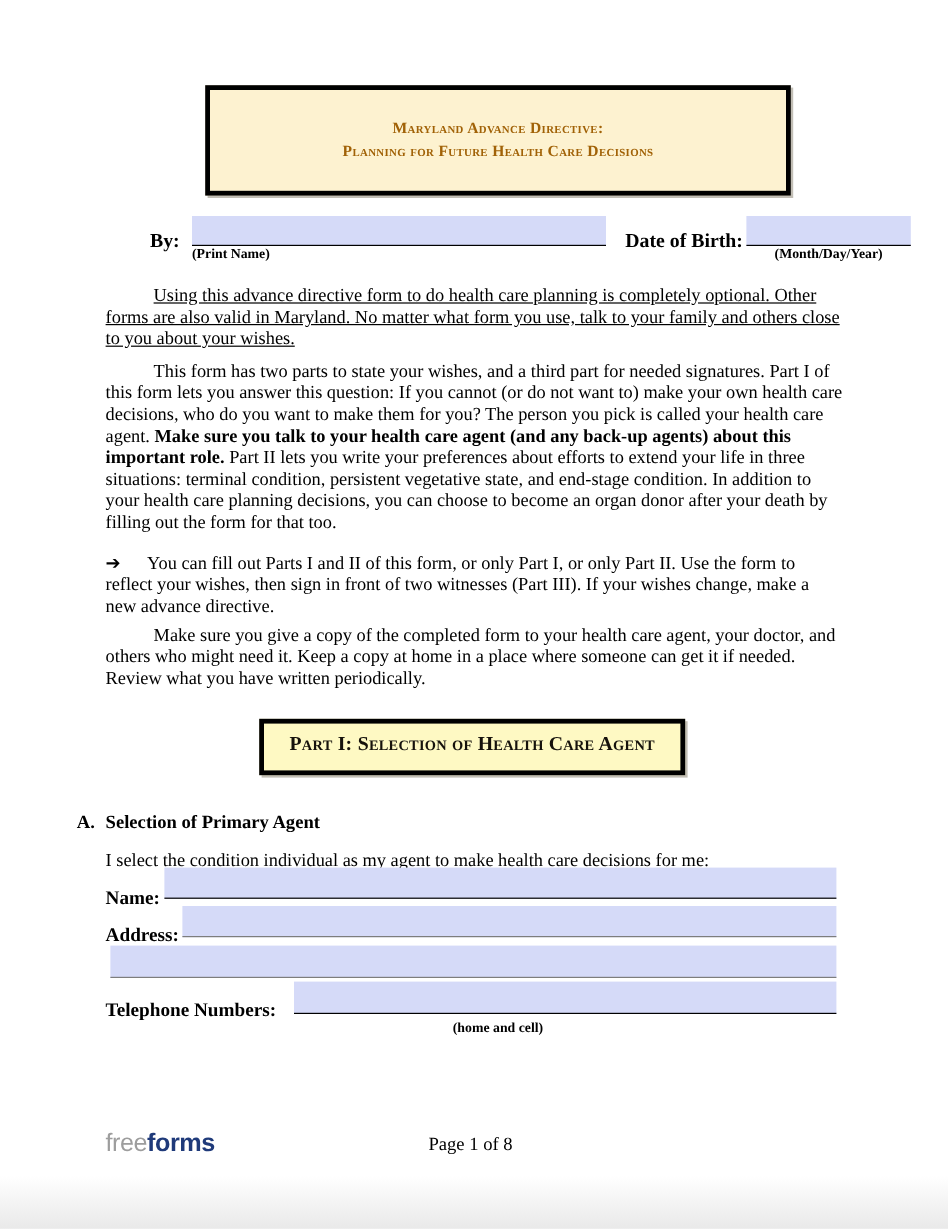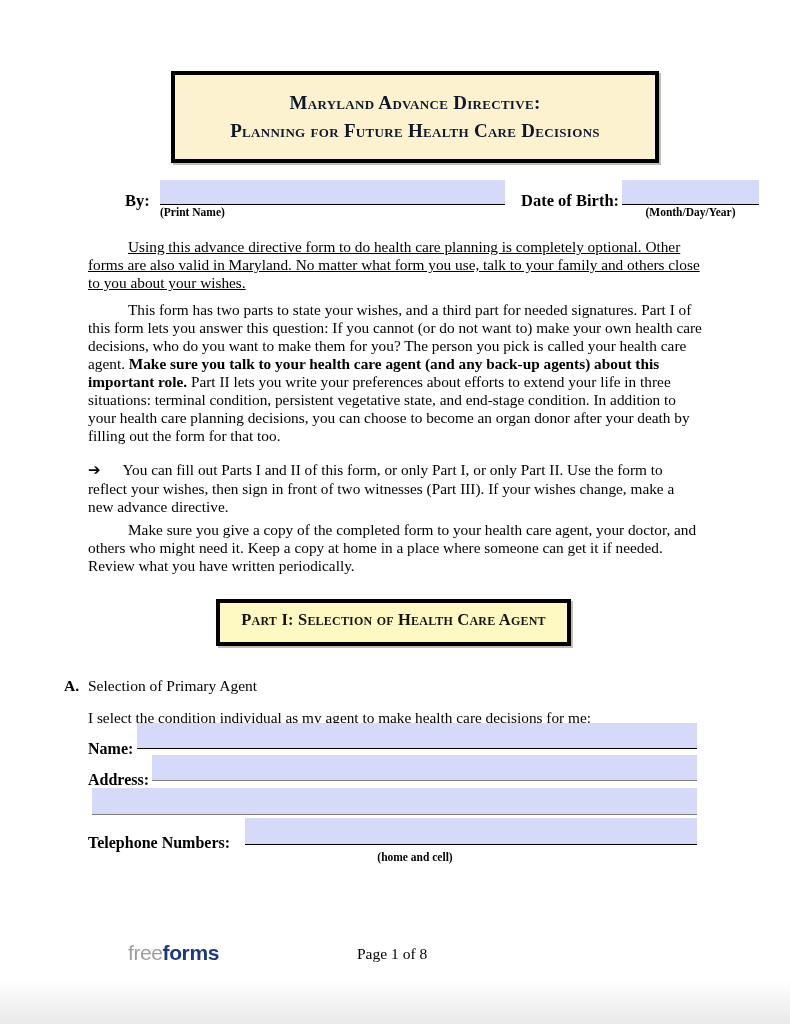--- a/index.html
+++ b/index.html
@@ -46,25 +46,25 @@
     box-sizing: border-box;
     box-shadow: 2px 2px 0 rgba(120,110,90,0.45);
     display: flex;
     flex-direction: column;
     align-items: center;
     justify-content: center;
   }
   .title-line {
     font-variant: small-caps;
     font-weight: bold;
-    font-size: 19px;
+    font-size: 13px;
     letter-spacing: 0.3px;
     line-height: 1.45;
     text-align: center;
-    color: #0f172a;
+    color: #a16207;
     white-space: nowrap;
   }
 
   
   .byrow {
     position: absolute;
     left: 86px;
     top: 180px;
     width: 634px;
     height: 46px;
@@ -186,21 +186,21 @@
     position: absolute;
     left: 64px;
     top: 677px;
     font-weight: bold;
     font-size: 15.5px;
   }
   .sec-title {
     position: absolute;
     left: 88px;
     top: 677px;
-    font-weight: normal;
+    font-weight: bold;
     font-size: 15.5px;
   }
   .sec-lead {
     position: absolute;
     left: 88px;
     top: 709px;
     font-size: 15.3px;
     width: 614px;
   }
 
@@ -240,21 +240,20 @@
   }
 
   
   .logo {
     position: absolute;
     left: 88px;
     top: 941px;
     font-family: "Liberation Sans", sans-serif;
     font-size: 21px;
     letter-spacing: -0.4px;
-    margin-left: 40px;
   }
   .logo .lg-free { color: #9d9d9d; font-weight: normal; }
   .logo .lg-forms { color: #1f3a7a; font-weight: bold; }
 
   .page-num {
     position: absolute;
     left: 357px;
     top: 945px;
     font-size: 15.5px;
   }

